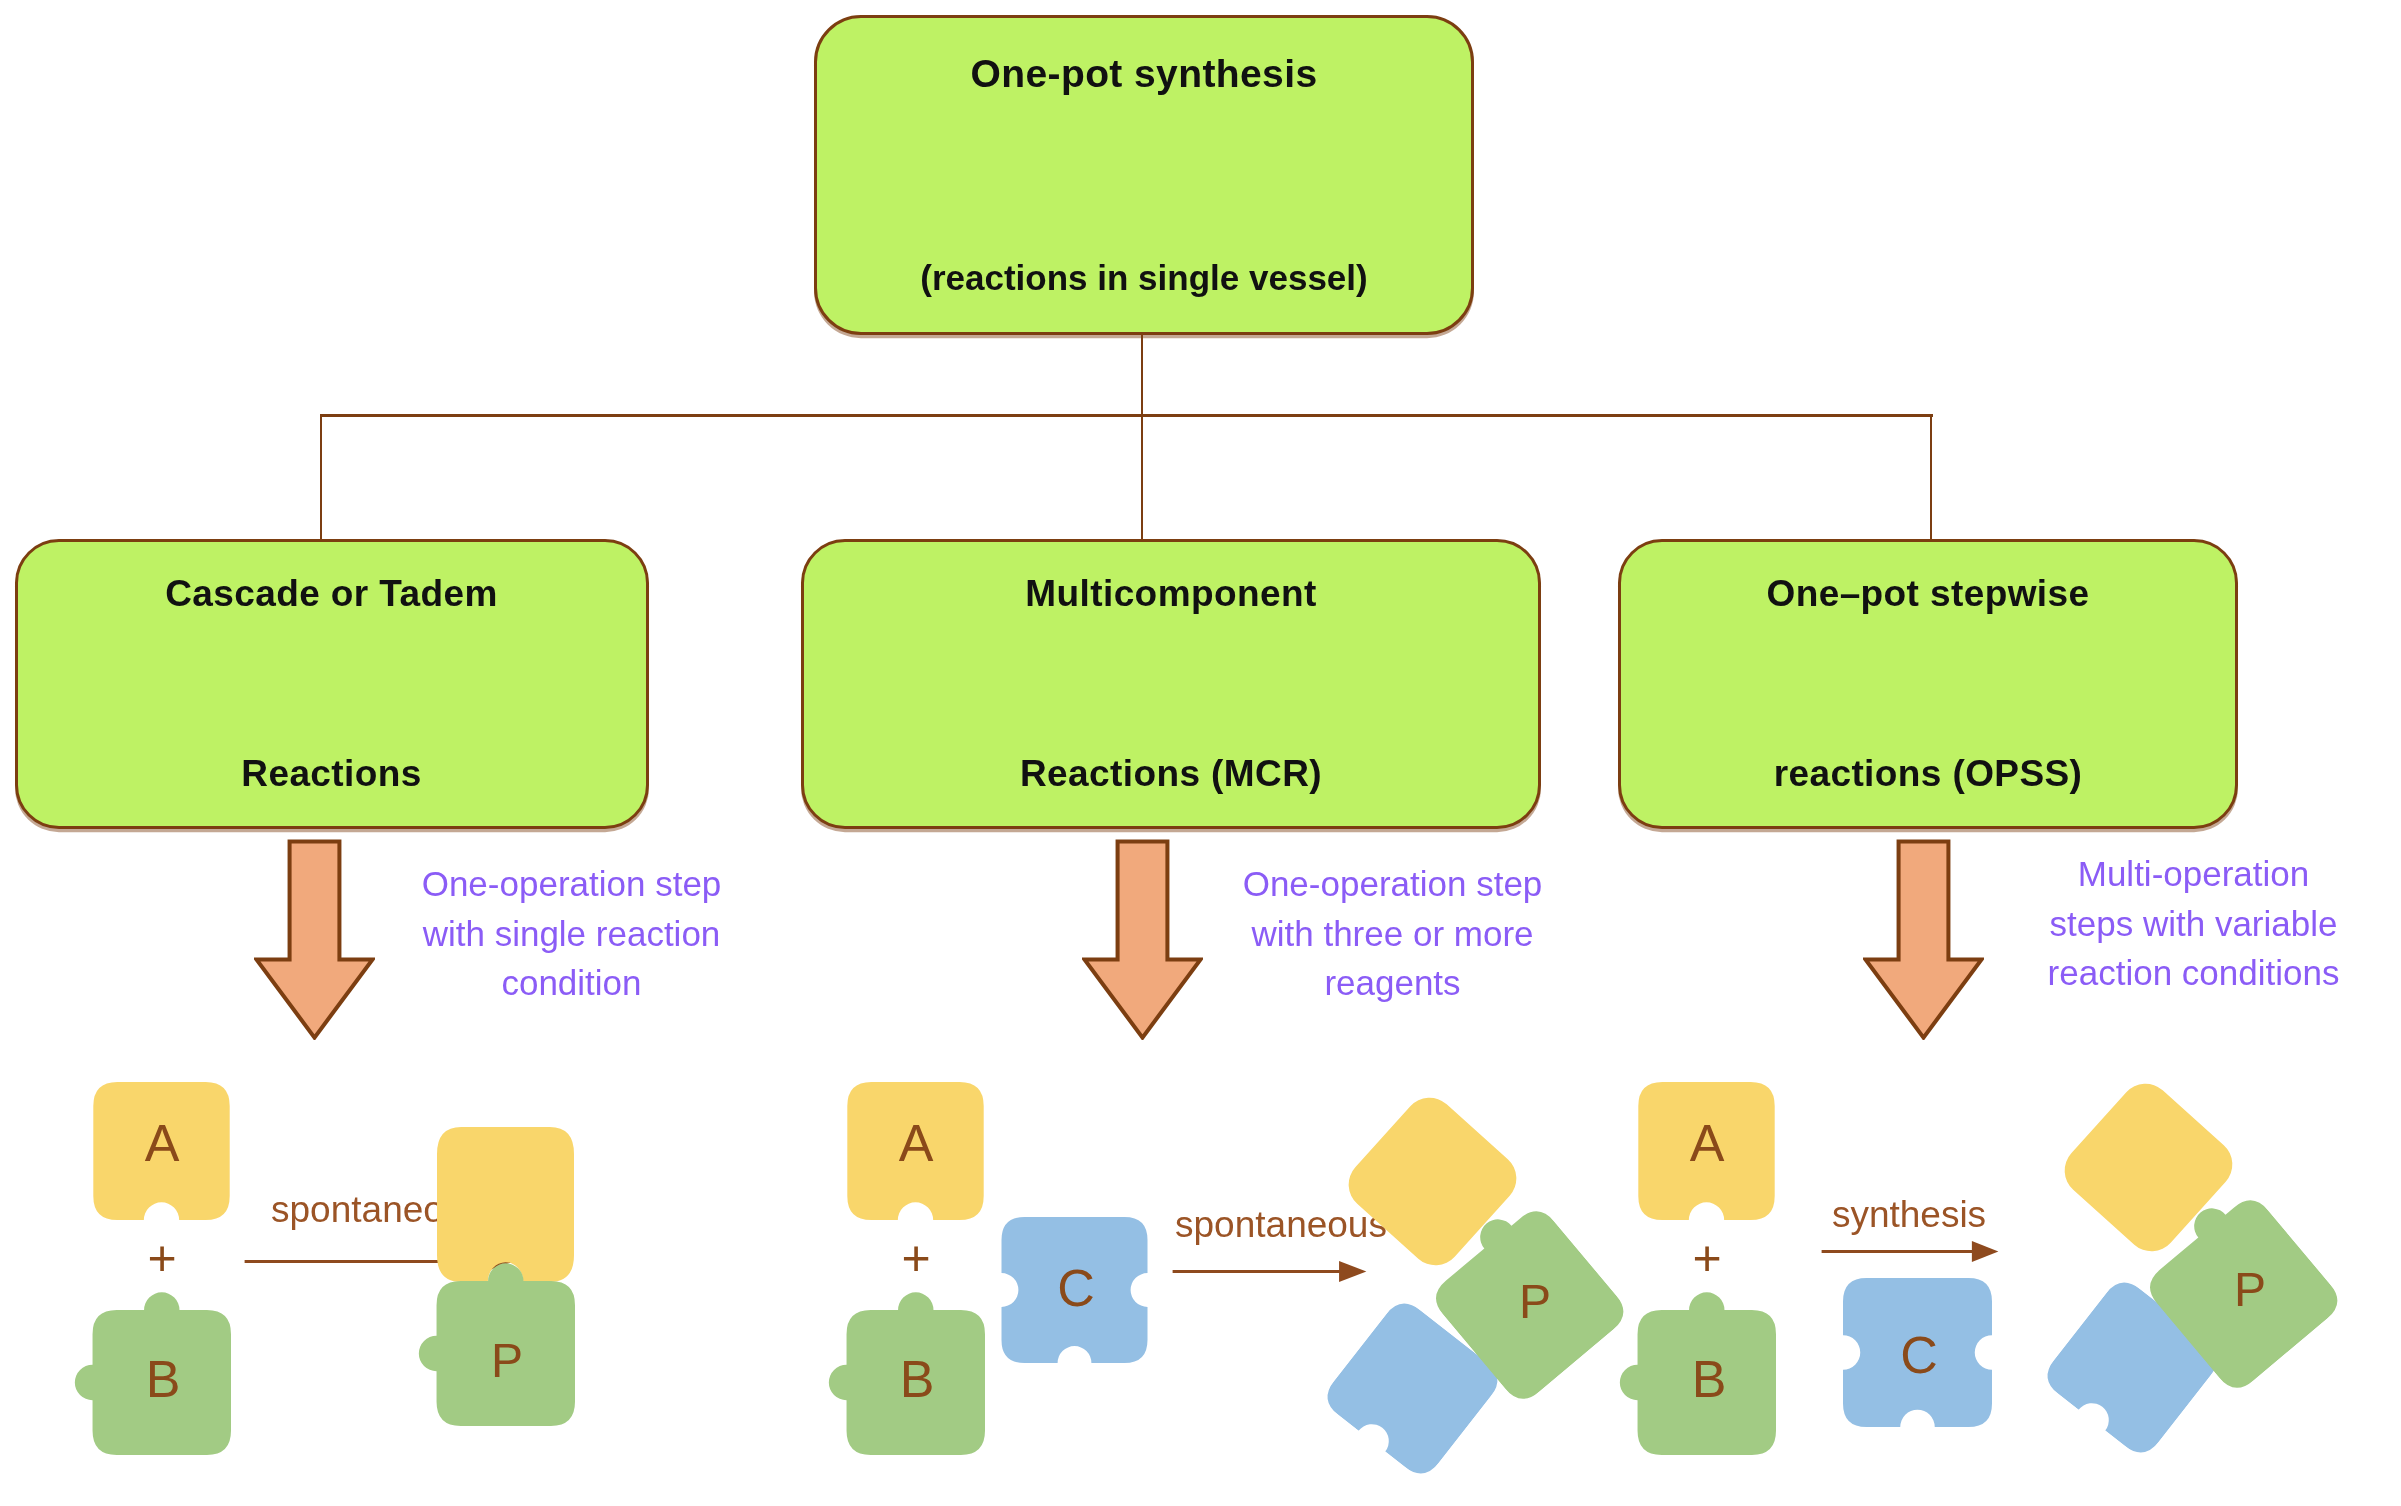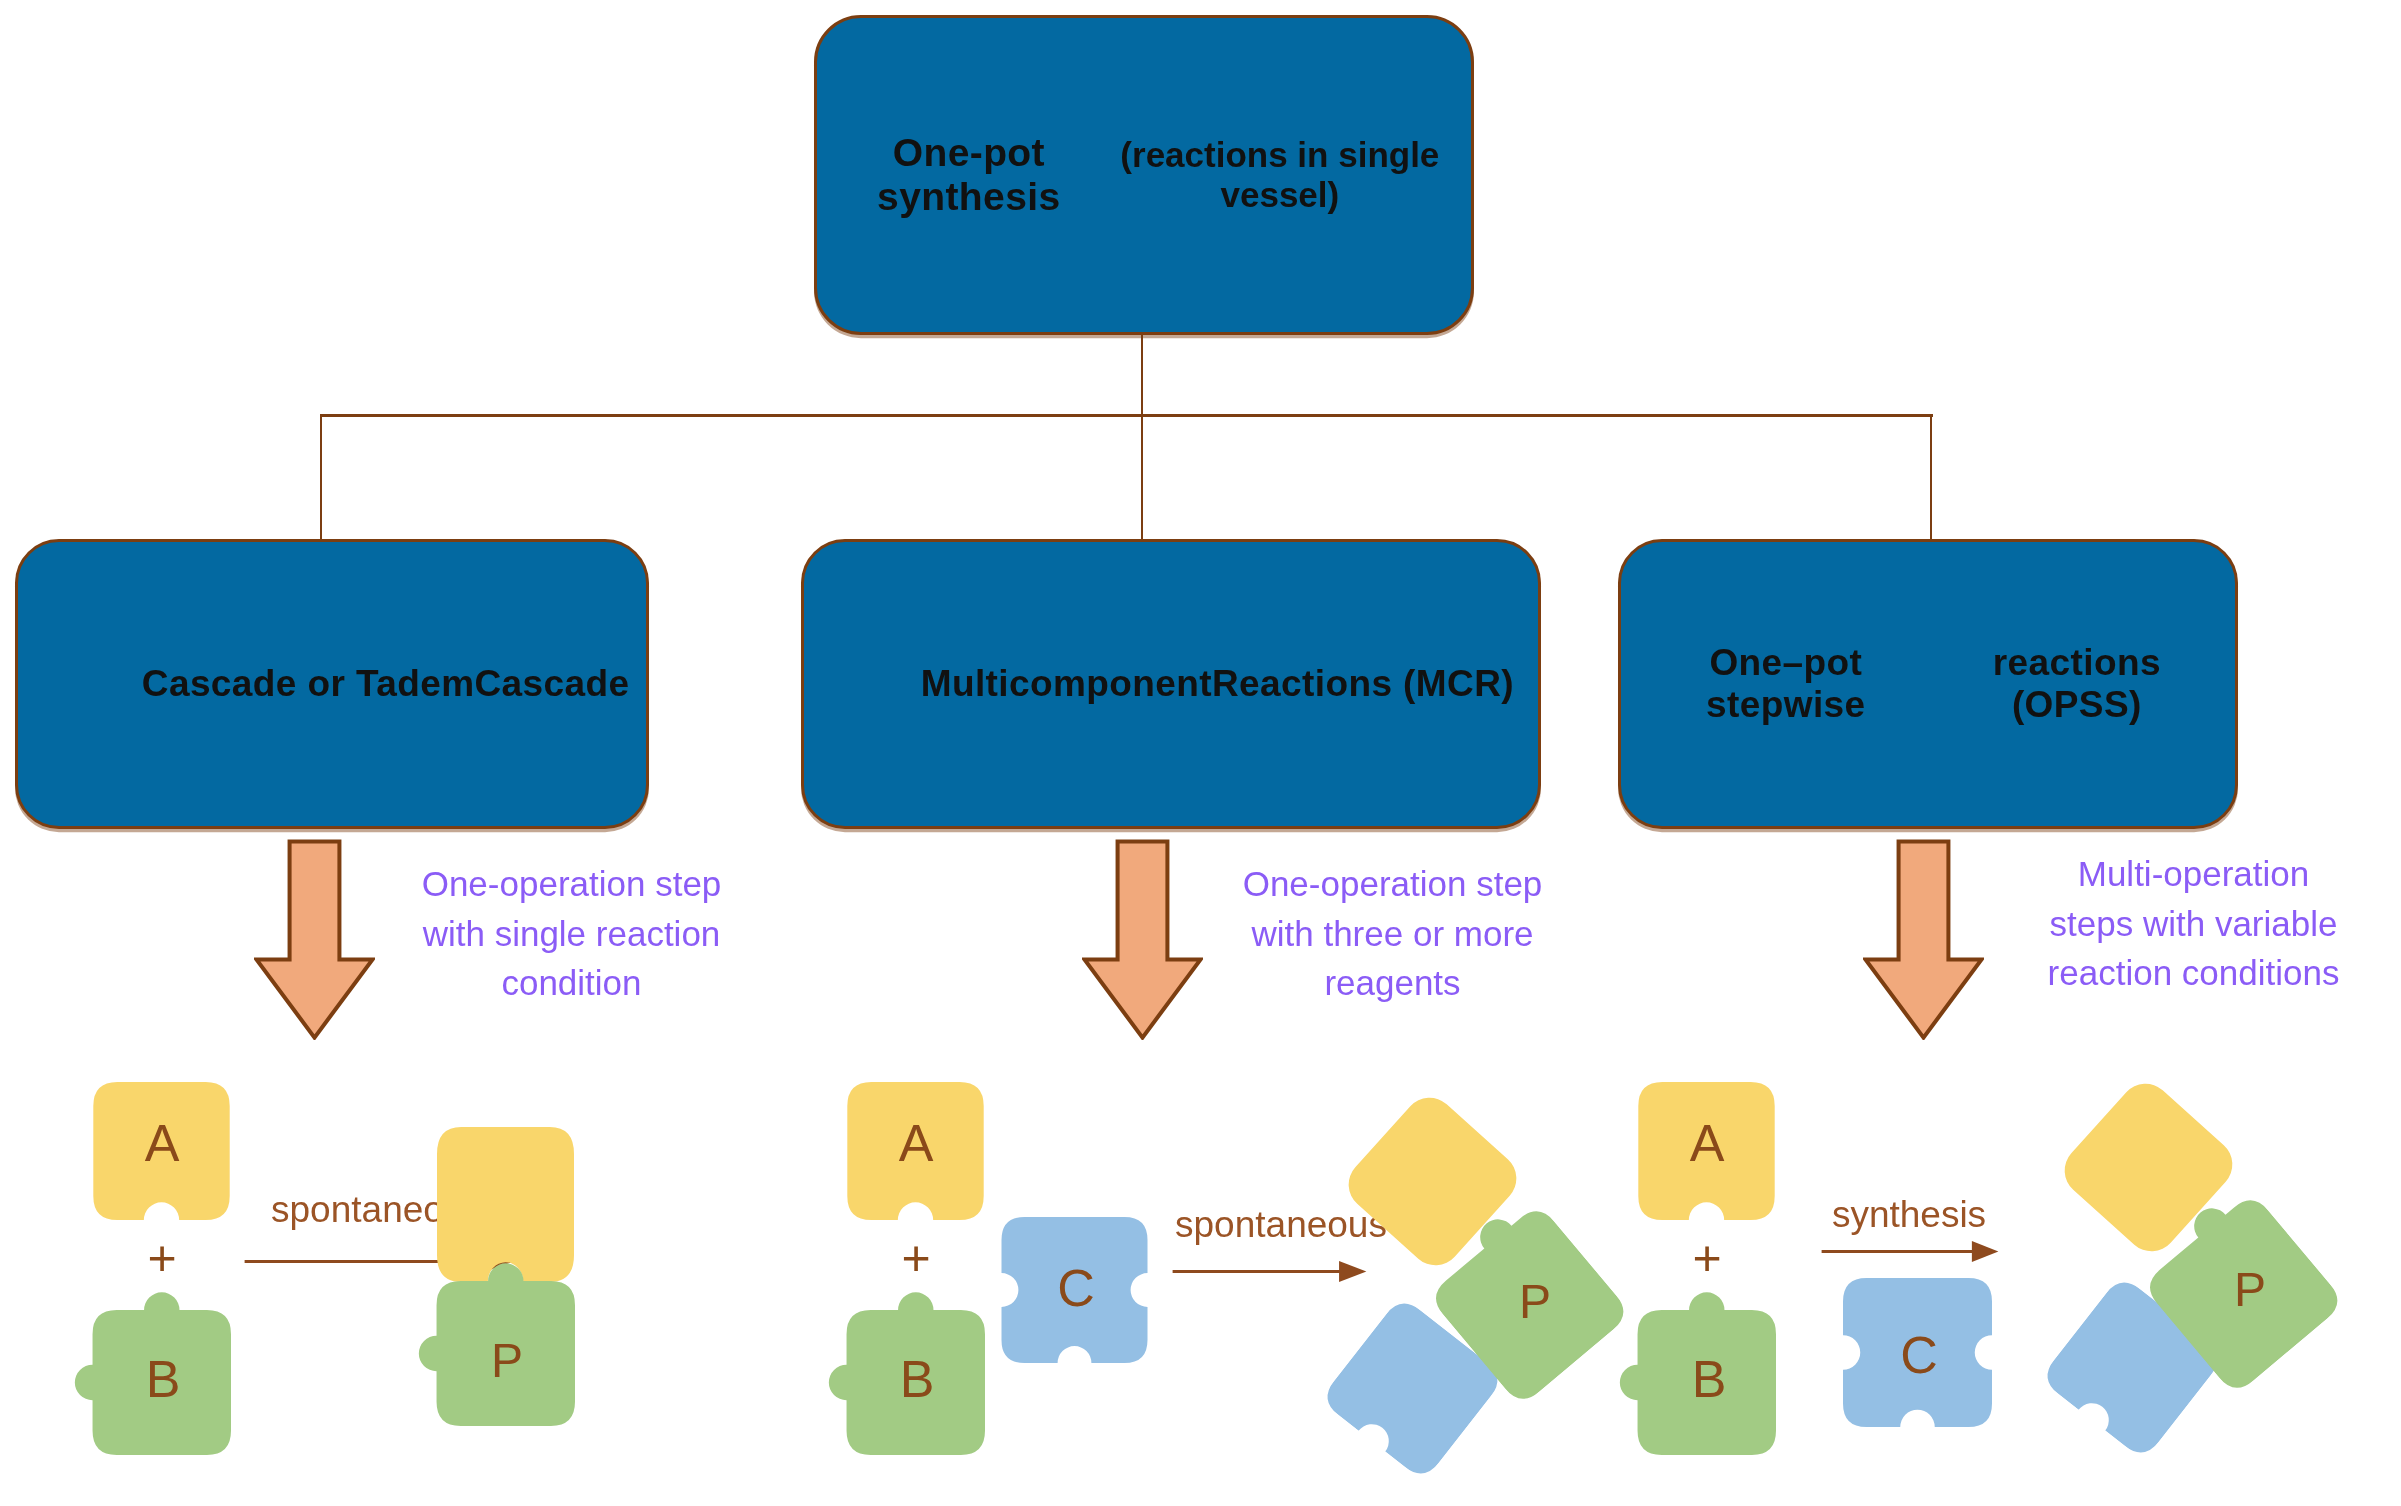--- a/index.html
+++ b/index.html
@@ -2,26 +2,26 @@
 <html style="font-size:13px"><head>
 <meta charset="utf-8">
 <style>
   html,body{margin:0;padding:0;background:#fff;}
   body{font-family:"Liberation Sans",sans-serif;}
   #canvas{position:relative;width:2401px;height:1507px;background:#ffffff;overflow:hidden;}
 
   
   .fbox{
     position:absolute;
-    background:#0369a1;
+    background:#bef264;
     border:3.2px solid #7C3E11;
     border-radius:47px;
     box-sizing:border-box;
-    display:flex;flex-direction:row;
-    justify-content:flex-end;align-items:center;
+    display:flex;flex-direction:column;
+    justify-content:space-between;align-items:center;
     text-align:center;color:#111;
     box-shadow:0 3.2px 0 rgba(124,62,17,.45);
   }
   .fbox .t1{font-weight:bold;font-size:39px;letter-spacing:0.4px;}
   .fbox .t2{font-weight:bold;font-size:37px;letter-spacing:0.4px;}
   .fbox .sub{font-weight:700;font-size:35px;}
 
   
   .cline{position:absolute;background:#7C3E11;}
 
@@ -79,21 +79,21 @@
   </div>
 
   <div class="cline" style="left:1141px;top:335px;width:2.4px;height:81px;"></div>
   <div class="cline" style="left:320px;top:414px;width:1613px;height:3.2px;"></div>
   <div class="cline" style="left:320px;top:414px;width:2.4px;height:127px;"></div>
   <div class="cline" style="left:1141px;top:414px;width:2.4px;height:127px;"></div>
   <div class="cline" style="left:1930px;top:414px;width:2.4px;height:127px;"></div>
 
   <div class="fbox" style="left:14.5px;top:539px;width:634px;height:290px;padding:31px 16px;border-radius:44px;">
     <div class="t2">Cascade or Tadem</div>
-    <div class="t2">Cascade</div>
+    <div class="t2">Reactions</div>
   </div>
   <div class="fbox" style="left:801px;top:539px;width:740px;height:290px;padding:31px 24px;border-radius:44px;">
     <div class="t2">Multicomponent</div>
     <div class="t2">Reactions (MCR)</div>
   </div>
   <div class="fbox" style="left:1618px;top:539px;width:620px;height:290px;padding:31px 16px;border-radius:44px;">
     <div class="t2">One–pot stepwise</div>
     <div class="t2">reactions (OPSS)</div>
   </div>
 

